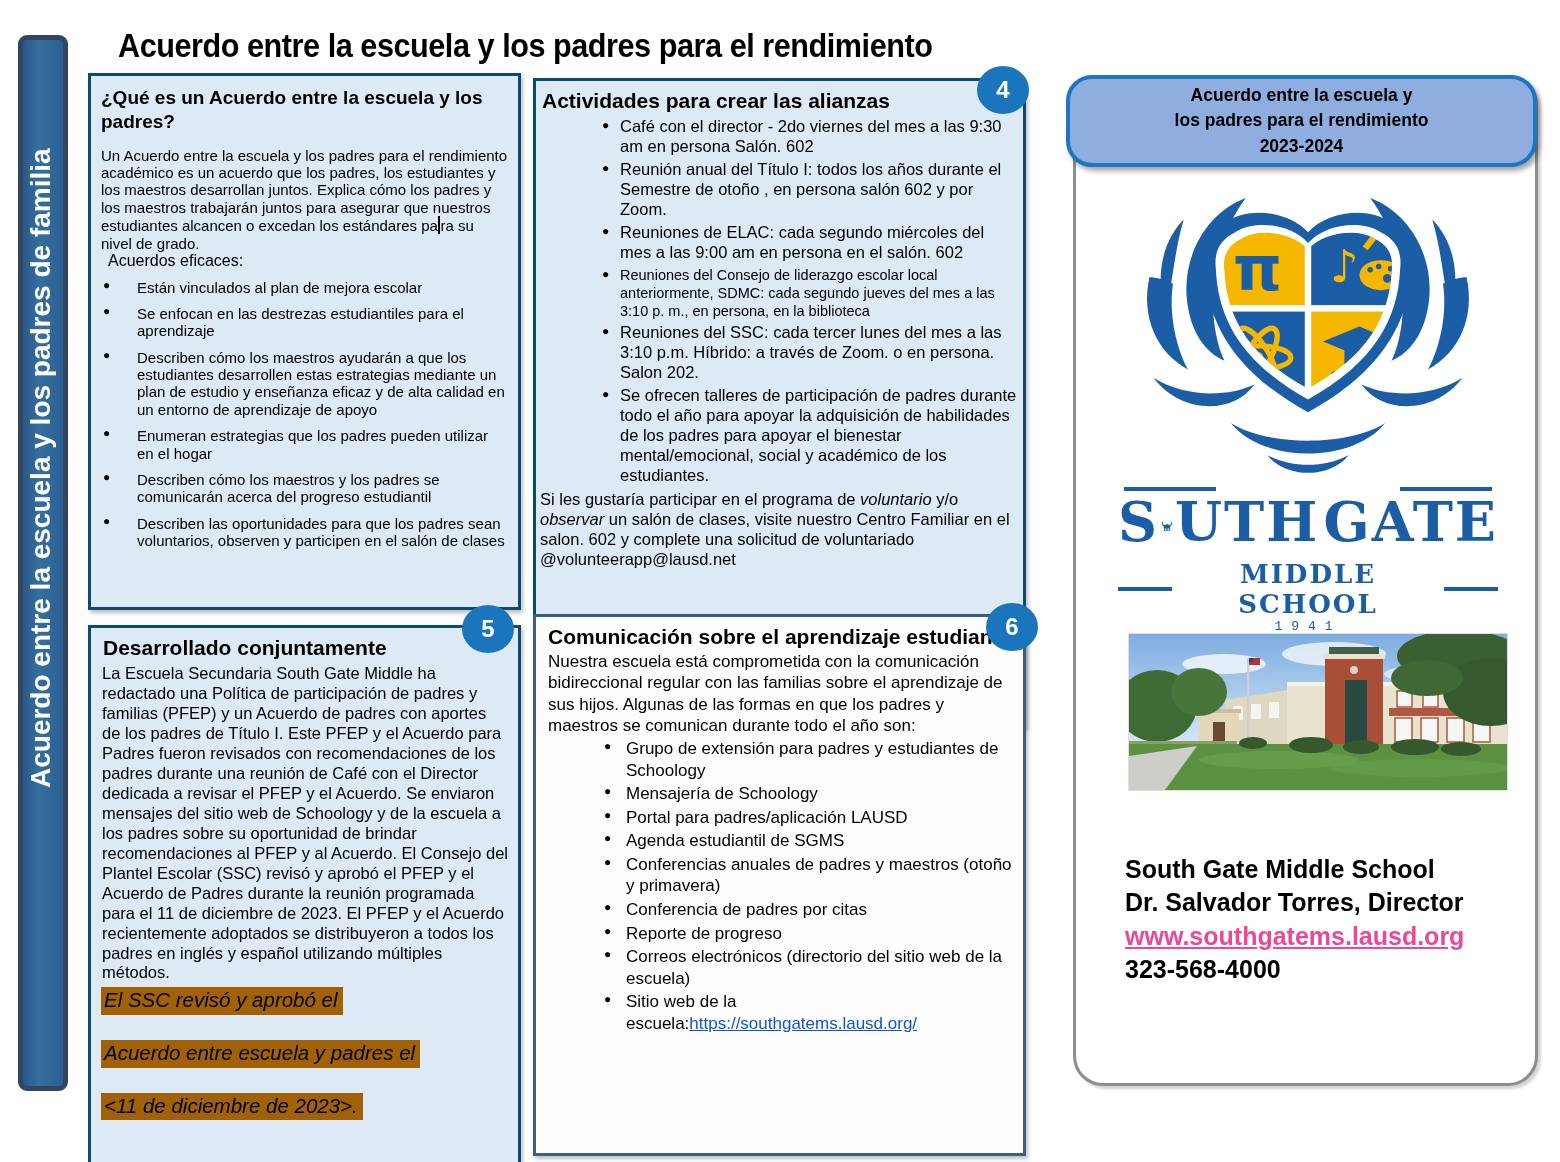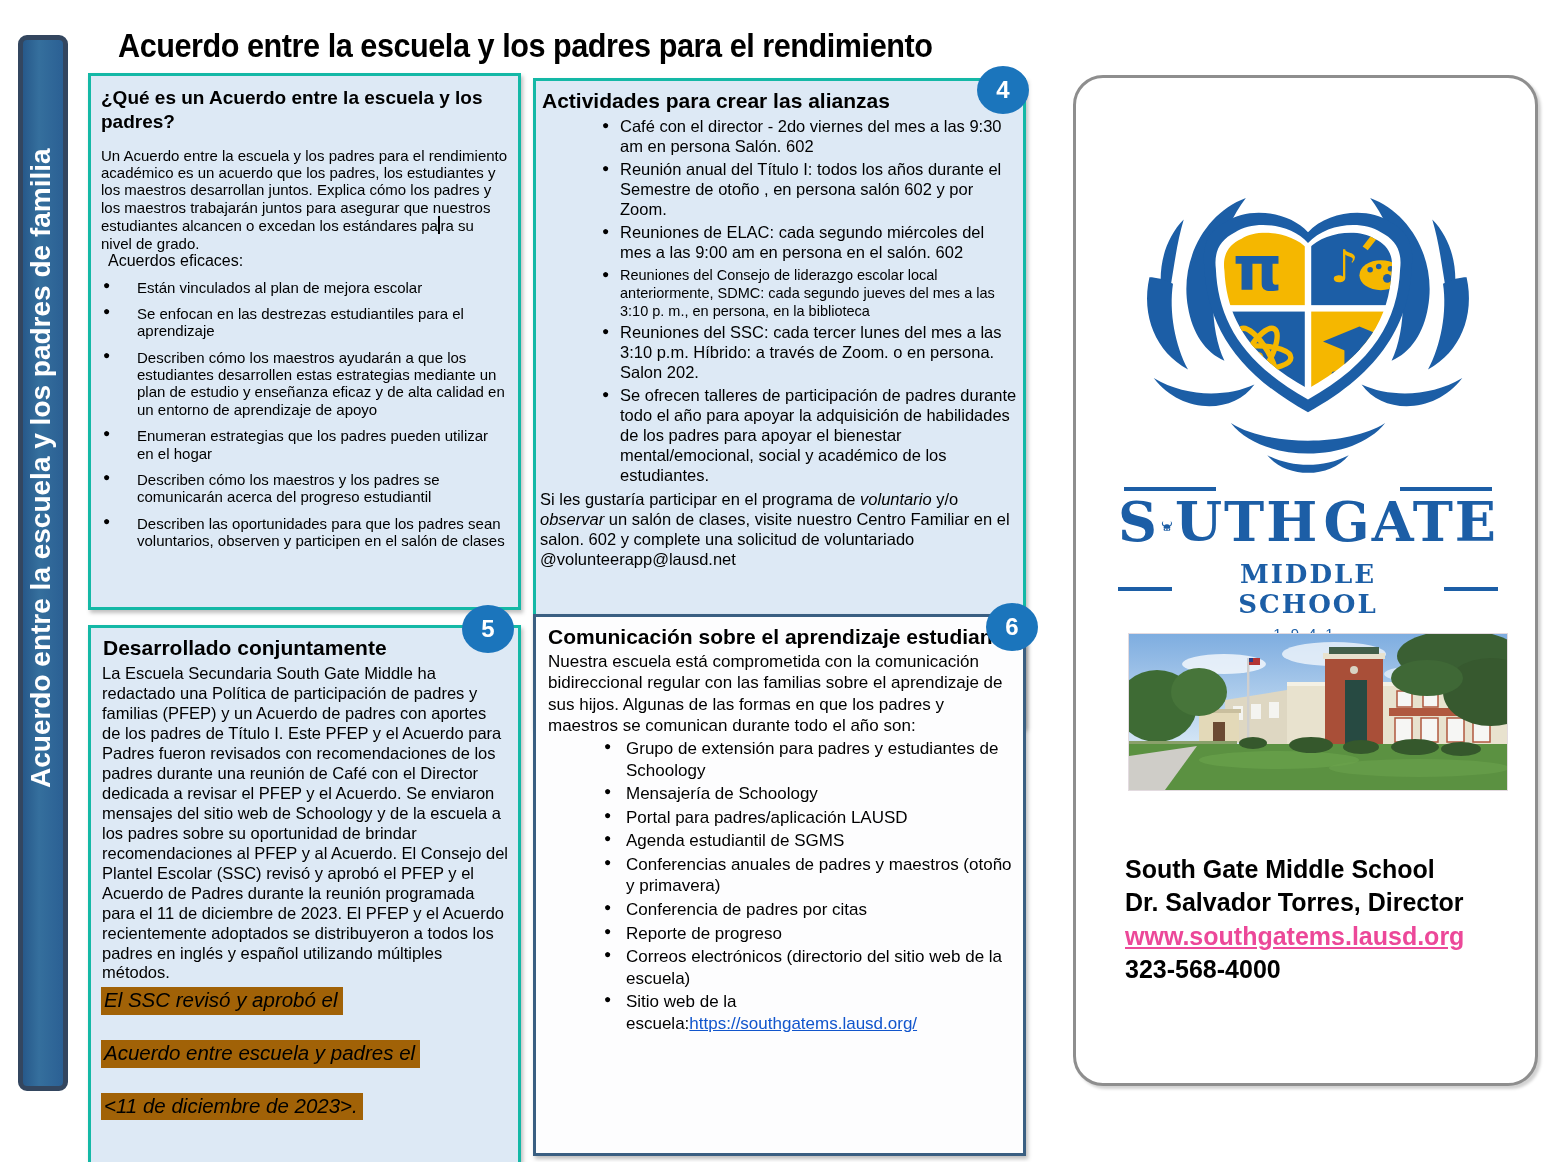--- a/index.html
+++ b/index.html
@@ -11,21 +11,21 @@
            background:linear-gradient(90deg,#27598a 0%,#356f9d 40%,#2b6094 100%);
            border:5px solid #33465f;border-radius:9px;box-sizing:border-box;}
   .sidebar-label{position:absolute;left:25px;top:788px;transform:rotate(-90deg);
            transform-origin:0 0;white-space:nowrap;color:#fff;font-weight:bold;font-size:28px;}
 
   
   .title{position:absolute;left:118px;top:26px;font-size:34px;font-weight:bold;
          letter-spacing:-0.5px;transform:scaleX(0.9);transform-origin:0 0;white-space:nowrap;}
 
   
-  .box{position:absolute;border:3px solid #14b8a6;background:#dde9f5;box-sizing:border-box;
+  .box{position:absolute;border:3px solid #0c4a6e;background:#dde9f5;box-sizing:border-box;
        box-shadow:2px 3px 4px rgba(0,0,0,0.25);}
   #box-what{left:88px;top:73px;width:433px;height:537px;padding:8px 10px 8px 8px;}
   #box-activities{left:533px;top:78px;width:493px;height:650px;padding:5px 4px;}
   #box-developed{left:88px;top:625px;width:433px;height:542px;padding:5px 10px;}
   #box-communication{left:533px;top:614px;width:493px;height:542px;background:#fdfdfe;
        border-color:#3a5f82;padding:5px 10px;}
 
   .h-what{font-size:19px;font-weight:bold;line-height:1.28;margin:2px 0 12px 2px;}
   .body-what{font-size:15px;line-height:1.16;margin-left:2px;}
   .sub-what{font-size:16px;line-height:1.16;margin-left:9px;}
@@ -78,21 +78,21 @@
   .logo-wrap{position:absolute;left:1118px;top:183px;width:380px;text-align:center;}
   .logo-name{display:flex;align-items:flex-end;justify-content:center;margin-top:2px;
         color:#1c5ea6;font-family:"DejaVu Serif",serif;font-weight:bold;font-size:54px;
         letter-spacing:2px;line-height:1;}
   .logo-name .gap{width:20px;}
   .logo-name svg{margin:0 2px -2px 2px;}
   .logo-sub{display:flex;align-items:center;justify-content:center;gap:4px;margin-top:10px;
         color:#1c5ea6;font-family:"DejaVu Serif",serif;font-weight:bold;font-size:26px;
         letter-spacing:2px;}
   .logo-sub .rule{width:58px;height:4px;background:#1c5ea6;}
-  .logo-year{margin-top:6px;color:#1c5ea6;font-family:Liberation Sans, sans-serif;font-size:15px;
+  .logo-year{color:#1c5ea6;font-family:Liberation Mono, monospace;font-size:13px;
         letter-spacing:9px;}
   .name-rules{position:relative;height:6px;}
   .name-rules span{position:absolute;top:0;width:92px;height:4px;background:#1c5ea6;}
   .name-rules .l{left:6px;} .name-rules .r{right:6px;}
 
   .photo{position:absolute;left:1128px;top:633px;width:378px;height:156px;
          border:1px solid #e3dbe0;}
 
   .contact{position:absolute;left:1125px;top:853px;font-size:25px;font-weight:bold;line-height:1.33;}
   .contact a{color:#ec4899;text-decoration:underline;}
@@ -156,20 +156,25 @@
       <li>Conferencia de padres por citas</li>
       <li>Reporte de progreso</li>
       <li>Correos electrónicos (directorio del sitio web de la escuela)</li>
       <li><span>Sitio web de la escuela:</span><a class="site-link" href="#">https://southgatems.lausd.org/</a></li>
     </ul>
   </div>
   <div class="badge" id="badge6">6</div>
 
   <div class="panel"></div>
 
+  <div class="pill">
+    <div>Acuerdo entre la escuela y</div>
+    <div>los padres para el rendimiento</div>
+    <div>2023-2024</div>
+  </div>
 
   <div class="logo-wrap">
     <svg width="380" height="300" viewBox="0 0 340 280">
       <g fill="#1c5ea6">
         <path d="M112,14 C74,28 50,72 58,116 C62,140 74,158 92,166 C74,128 78,58 112,14 Z"></path>
         <path d="M54,34 C34,54 27,88 37,118 C43,100 45,64 54,34 Z"></path>
         <path d="M22,88 C14,124 28,158 58,174 C46,152 40,120 44,94 C36,90 28,88 22,88 Z"></path>
         <path d="M26,182 C56,200 94,200 120,188 C100,216 52,216 26,182 Z"></path>
       </g>
       <g fill="#1c5ea6" transform="translate(340,0) scale(-1,1)">

